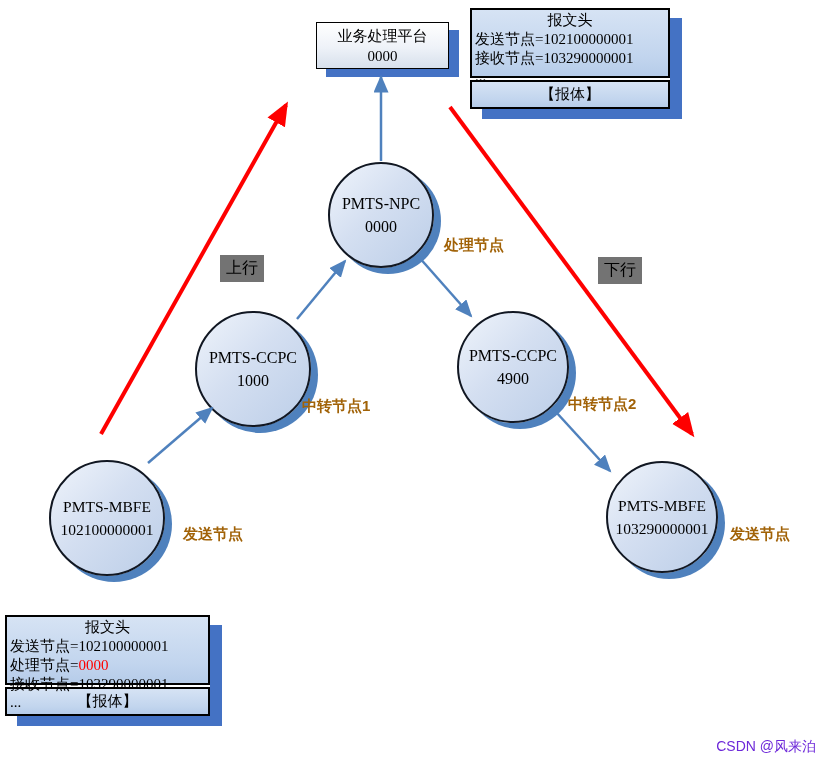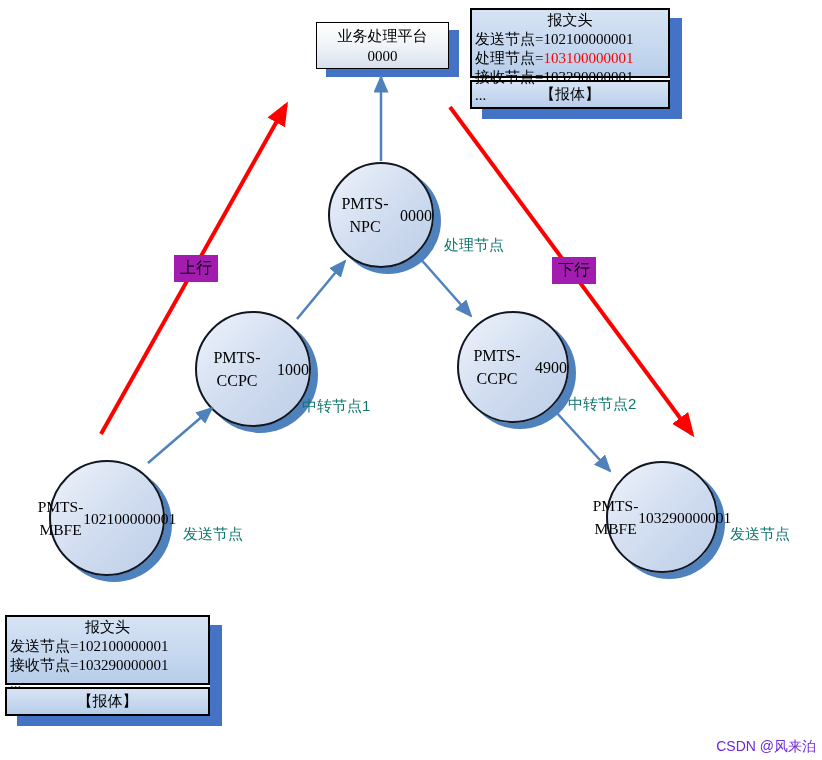--- a/index.html
+++ b/index.html
@@ -21,46 +21,46 @@
     display:flex;flex-direction:column;justify-content:center;align-items:center;
     font-size:15px;line-height:20px;z-index:4;text-align:center;
   }
 
   
   .node{
     position:absolute;border-radius:50%;
     background:linear-gradient(135deg,#eff4fb 0%,#d4dff1 45%,#bccee8 100%);
     border:2px solid #111722;
     box-shadow:7px 6px 0 0 #4f81bd;
-    display:flex;justify-content:center;align-items:center;
+    display:flex;flex-direction:column;justify-content:center;align-items:center;
     font-size:16px;line-height:23px;z-index:3;text-align:center;
     box-sizing:border-box;
   }
   .node.npc  {left:328px;top:162px;width:106px;height:106px;}
   .node.ccpc1{left:195px;top:311px;width:116px;height:116px;}
   .node.ccpc2{left:457px;top:311px;width:112px;height:112px;}
   .node.mbfel{left:49px; top:460px;width:116px;height:116px;font-size:15.5px;}
   .node.mbfer{left:606px;top:461px;width:112px;height:112px;font-size:15.5px;}
 
   
   .role{
-    position:absolute;color:#0f766e;
+    position:absolute;color:#a16207;
     font-family:"Liberation Sans","DejaVu Sans",sans-serif;
-    font-weight:normal;font-size:15px;white-space:nowrap;z-index:6;
+    font-weight:bold;font-size:15px;white-space:nowrap;z-index:6;
   }
   .role.r-npc  {left:444px;top:236px;}
   .role.r-ccpc1{left:302px;top:397px;}
   .role.r-ccpc2{left:568px;top:395px;}
   .role.r-mbfel{left:183px;top:525px;text-align:center;}
   .role.r-mbfer{left:730px;top:525px;}
 
   
   .flowlab{
-    position:absolute;background:#a21caf;padding:3px 6px;
-    font-size:16px;z-index:6;white-space:nowrap;
+    position:absolute;background:#737373;padding:3px 6px;
+    font-size:16px;z-index:6;white-space:nowrap;margin-left:46px;
   }
   .flowlab.up  {left:174px;top:255px;}
   .flowlab.down{left:552px;top:257px;}
 
   
   .msgbox{
     position:absolute;z-index:4;
     box-shadow:12px 10px 0 0 #4472c4;
     font-size:15px;
   }
@@ -138,31 +138,31 @@
   <div class="role r-mbfel">发送节点</div>
   <div class="role r-mbfer">发送节点</div>
 
   <div class="flowlab up">上行</div>
   <div class="flowlab down">下行</div>
 
   <div class="msgbox tr">
     <div class="sect head">
       <div class="ttl">报文头</div>
       <div class="row"><span>发送节点=</span><span>102100000001</span></div>
-      <div class="row"><span>处理节点=</span><span class="red">103100000001</span></div>
       <div class="row"><span>接收节点=</span><span>103290000001</span></div>
       <div class="dots">...</div>
     </div>
     <div class="sect body">【报体】</div>
   </div>
 
   <div class="msgbox bl">
     <div class="sect head">
       <div class="ttl">报文头</div>
       <div class="row"><span>发送节点=</span><span>102100000001</span></div>
+      <div class="row"><span>处理节点=</span><span class="red">0000</span></div>
       <div class="row"><span>接收节点=</span><span>103290000001</span></div>
       <div class="dots">...</div>
     </div>
     <div class="sect body">【报体】</div>
   </div>
 
   <div class="watermark">CSDN @风来泊</div>
 
 </div>
 

